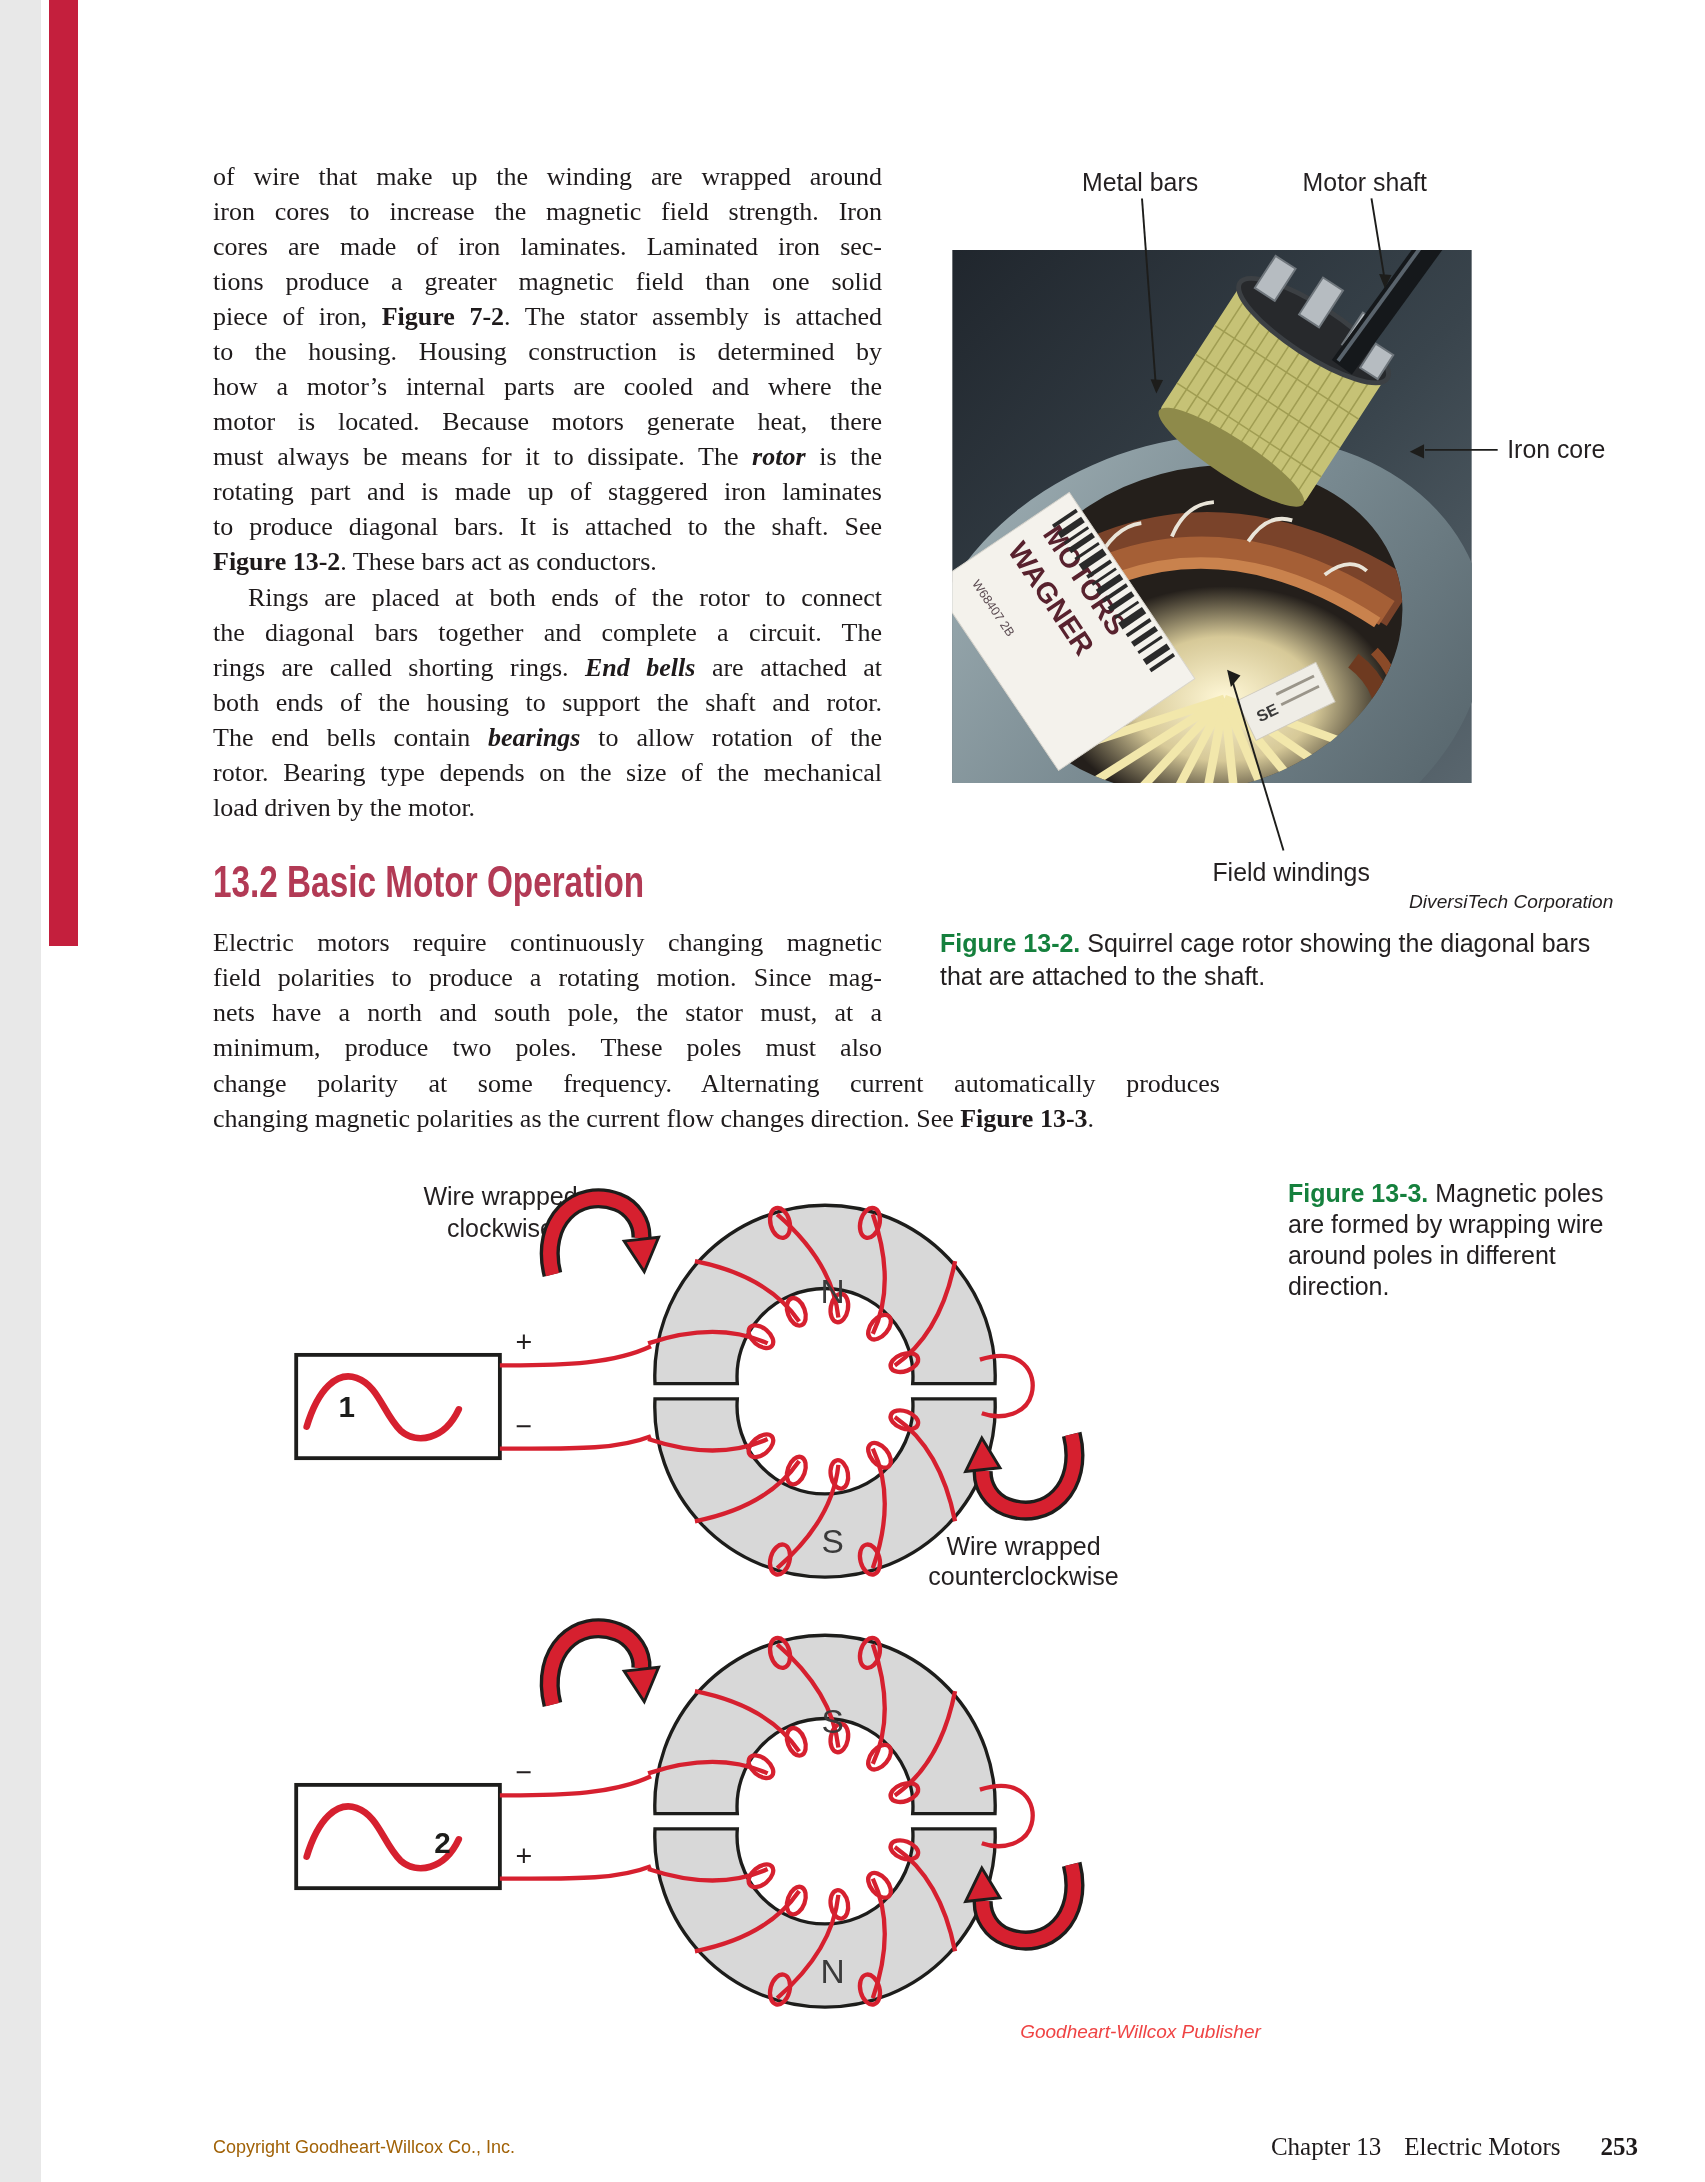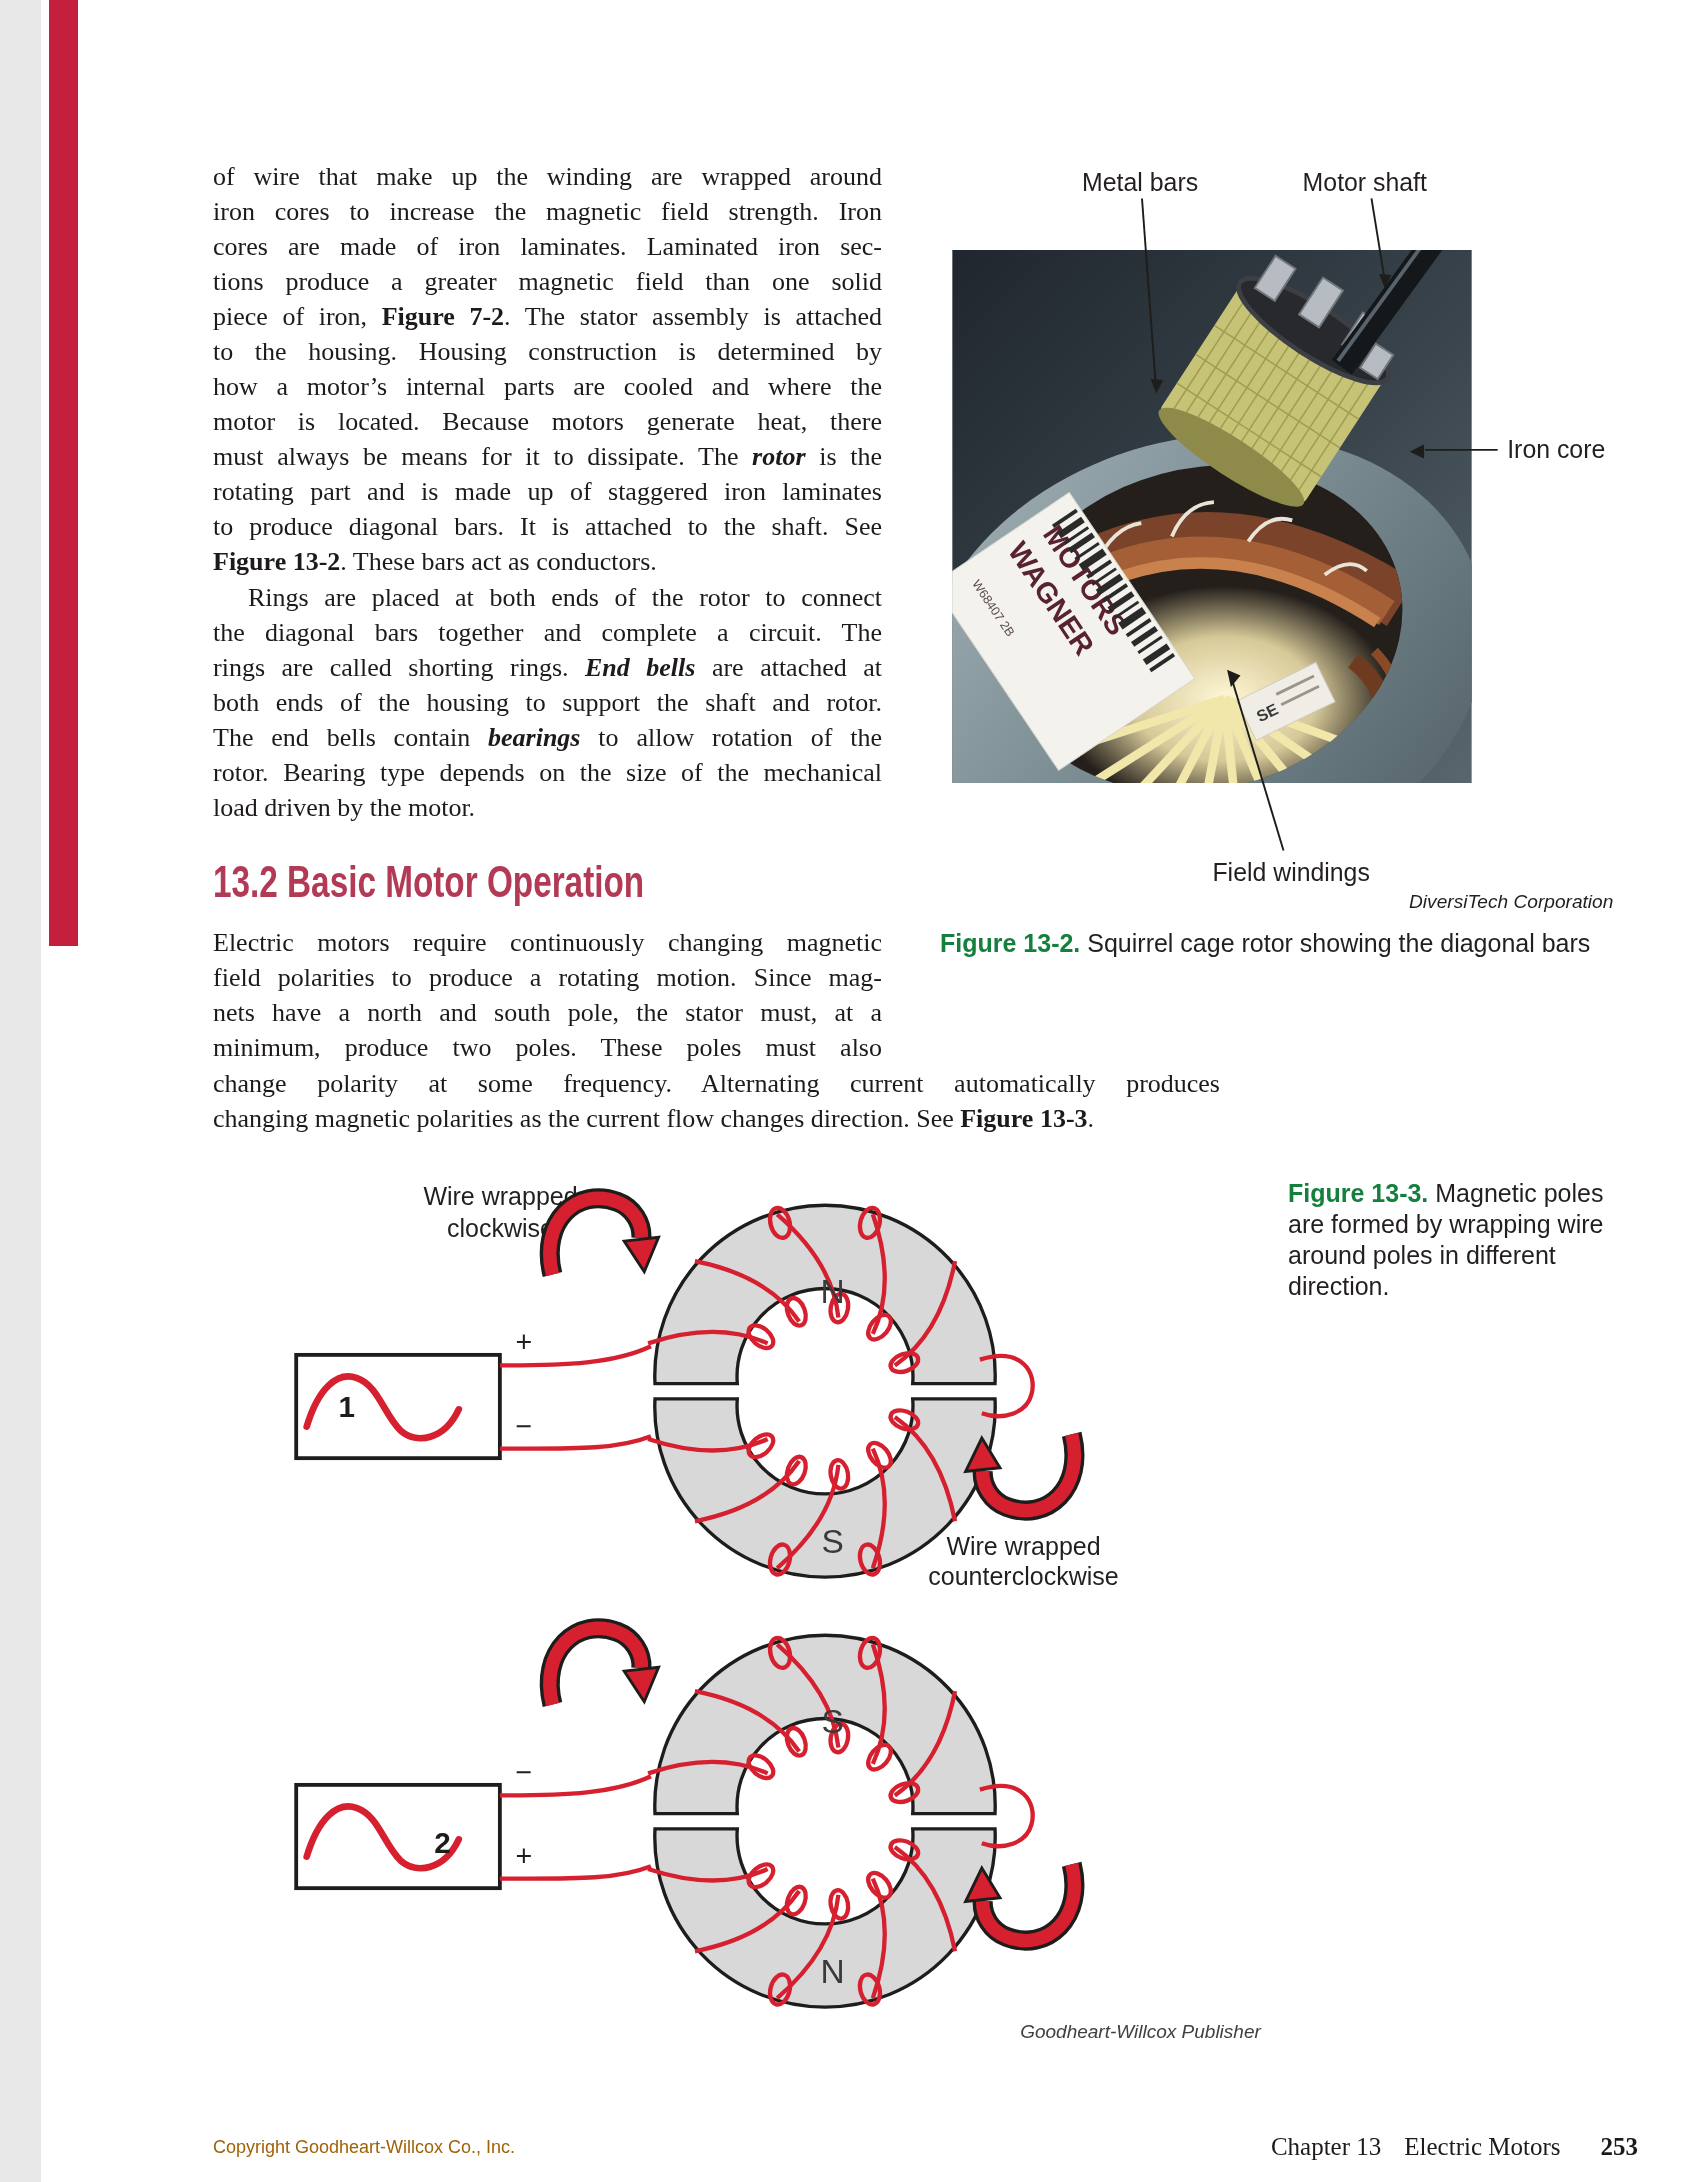--- a/index.html
+++ b/index.html
@@ -14,21 +14,21 @@
   .b{font-weight:700;}
   .bi{font-weight:700;font-style:italic;}
   .g{font-weight:700;color:#15803d;text-align:center;}
   
   .h2{font:700 45px "Liberation Sans",sans-serif;color:#b23a55;transform:scaleX(.74);
       transform-origin:0 0;white-space:nowrap;}
   .caption{font:25px/33px "Liberation Sans",sans-serif;color:#231f20;}
   .caption .bl{text-align:left;text-align-last:left;}
   .cap3 .bl{line-height:31px;}
   .dlabel{font:25px/32px "Liberation Sans",sans-serif;color:#231f20;text-align:center;}
-  .credit{font:italic 19px "Liberation Sans",sans-serif;color:#404040;}
+  .credit{font:italic 19px "Liberation Sans",sans-serif;color:#ef4444;}
   .footL{font:18px "Liberation Sans",sans-serif;color:#a16207;}
   .footR{font:25px "Liberation Serif",serif;color:#1e1a1b;white-space:nowrap;}
   .footR .pg{font-weight:700;margin-left:40px;}
   .footR .sec{margin-left:23px;}
   svg text{font-family:"Liberation Sans",sans-serif;}
 </style>
 </head>
 <body>
 
 <div class="page">
@@ -217,20 +217,21 @@
     </g>
     <text x="250" y="50" font-size="26" fill="#231f20" text-anchor="middle">Metal bars</text>
     <text x="485" y="50" font-size="26" fill="#231f20" text-anchor="middle">Motor shaft</text>
     <text x="634" y="330" font-size="26" fill="#231f20">Iron core</text>
     <text x="408" y="772" font-size="26" fill="#231f20" text-anchor="middle">Field windings</text>
     <text x="745" y="800" font-size="20" font-style="italic" fill="#231f20" text-anchor="end">DiversiTech Corporation</text>
   </svg>
 
   <div class="abs caption" style="left:899px;top:927px;width:692px;">
       <div class="bl"><span class="g">Figure 13-2.</span><span>  Squirrel cage rotor showing the diagonal bars</span></div>
+      <div class="bl last"><span>that are attached to the shaft.</span></div>
     </div>
 
   <div class="abs caption cap3" style="left:1247px;top:1178px;width:354px;">
       <div class="bl"><span class="g">Figure 13-3.</span><span>  Magnetic poles</span></div>
       <div class="bl"><span>are formed by wrapping wire</span></div>
       <div class="bl"><span>around poles in different</span></div>
       <div class="bl last"><span>direction.</span></div>
     </div>
 
   <div class="abs dlabel" style="left:316px;top:1180px;width:287px;">

